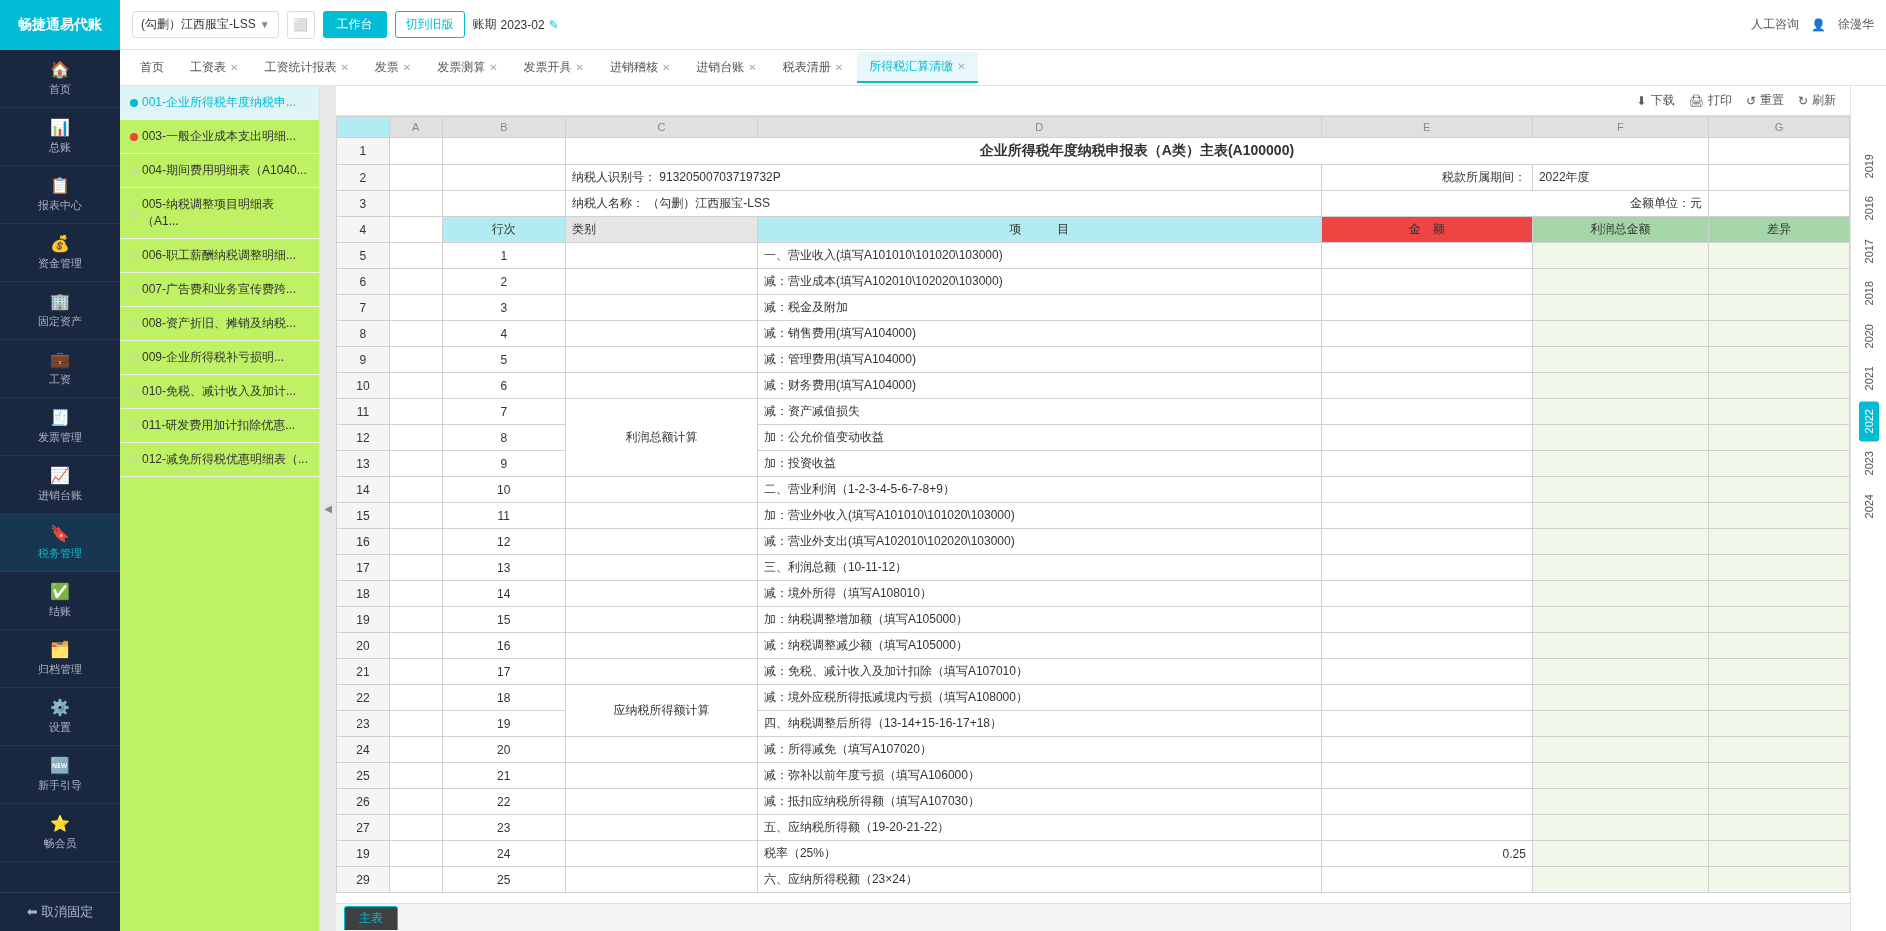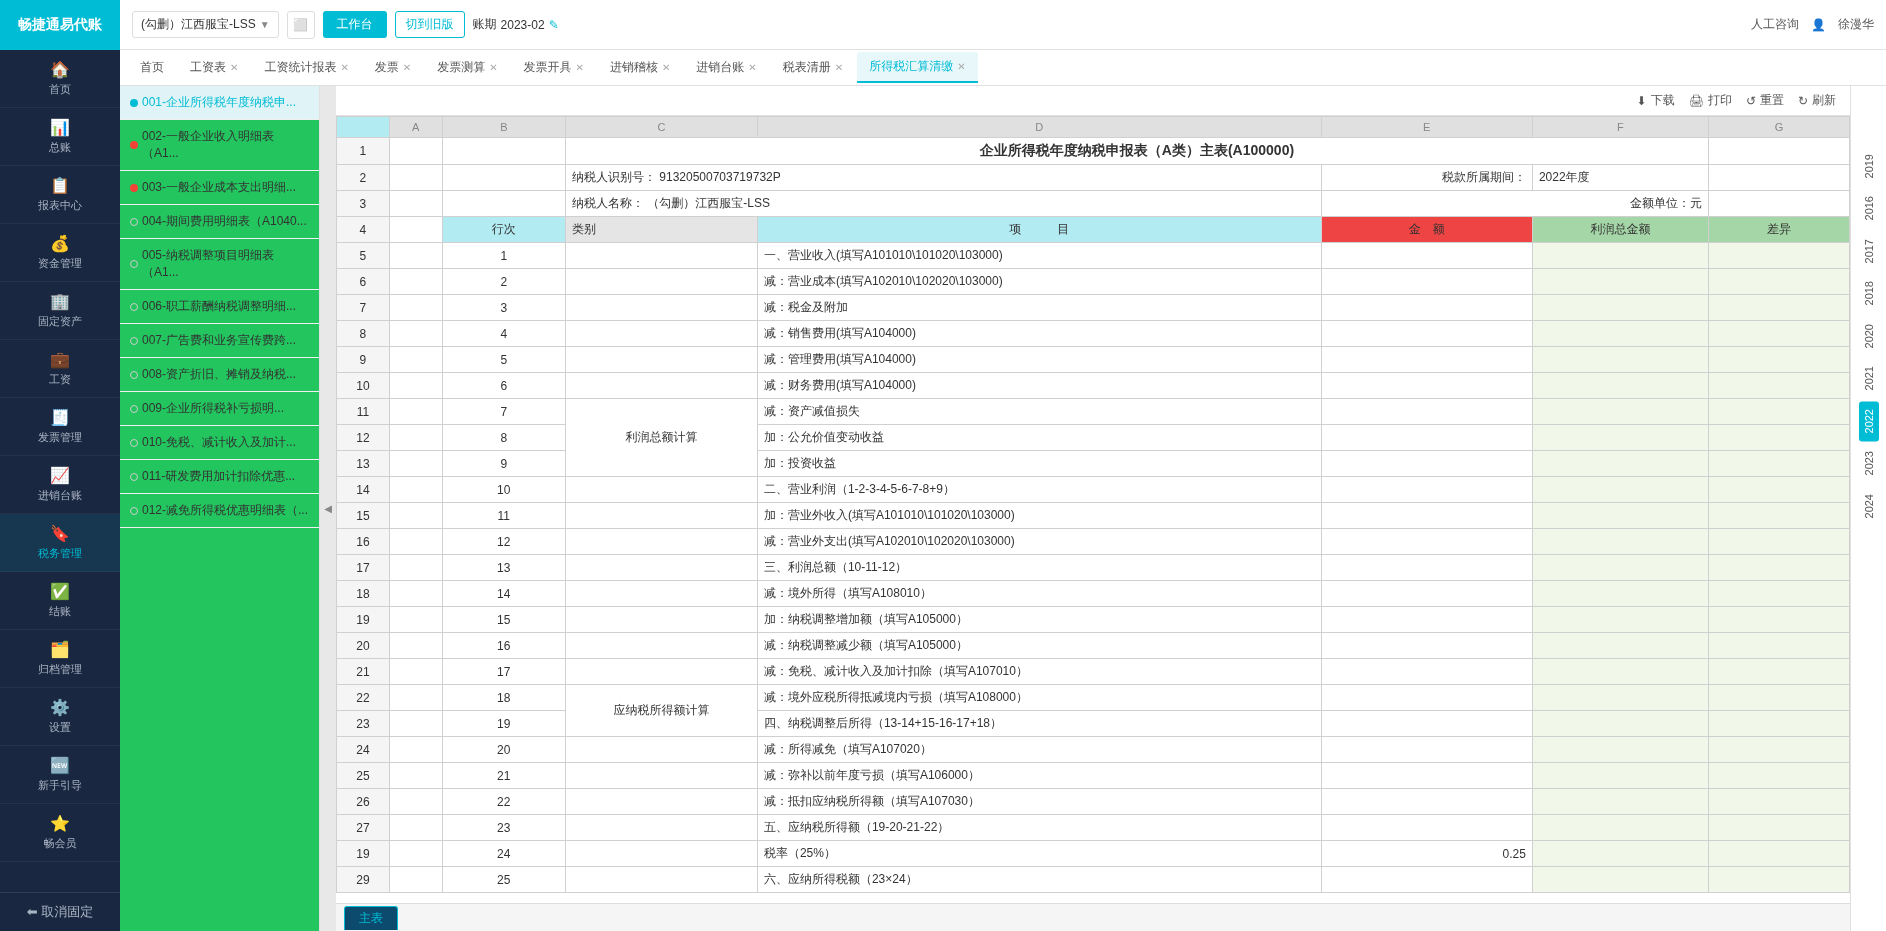--- a/index.html
+++ b/index.html
@@ -133,21 +133,21 @@
     
     .content-area {
       display: flex;
       flex: 1;
       overflow: hidden;
     }
 
     
     .left-panel {
       width: 200px;
-      background: #22c55e;
+      background: #bef264;
       border-right: 1px solid #e0e0e0;
       overflow-y: auto;
       flex-shrink: 0;
     }
     .left-panel-item {
       padding: 8px 10px;
       font-size: 12px;
       color: #333;
       cursor: pointer;
       border-bottom: 1px solid #f0f0f0;
@@ -235,21 +235,21 @@
     }
     .table-tab {
       padding: 3px 14px;
       font-size: 12px;
       cursor: pointer;
       border: 1px solid #ddd;
       background: #fff;
       border-bottom: none;
       border-radius: 3px 3px 0 0;
     }
-    .table-tab.active { background: #0c4a6e; color: #00bcd4; border-color: #00bcd4; text-align: center; }
+    .table-tab.active { background: #404040; color: #00bcd4; border-color: #00bcd4; text-align: center; }
 
     
     .year-sidebar {
       width: 36px;
       background: #fff;
       border-left: 1px solid #e0e0e0;
       display: flex;
       flex-direction: column;
       align-items: center;
       padding-top: 60px;
@@ -385,24 +385,20 @@
 
   <div class="content-area">
 
     <div class="left-panel">
       <div class="left-panel-item active">
         <span class="dot dot-blue"></span>
         <span>001-企业所得税年度纳税申...</span>
       </div>
       <div class="left-panel-item">
         <span class="dot dot-red"></span>
-        <span>002-一般企业收入明细表（A1...</span>
-      </div>
-      <div class="left-panel-item">
-        <span class="dot dot-red"></span>
         <span>003-一般企业成本支出明细...</span>
       </div>
       <div class="left-panel-item">
         <span class="dot dot-none"></span>
         <span>004-期间费用明细表（A1040...</span>
       </div>
       <div class="left-panel-item">
         <span class="dot dot-none"></span>
         <span>005-纳税调整项目明细表（A1...</span>
       </div>

